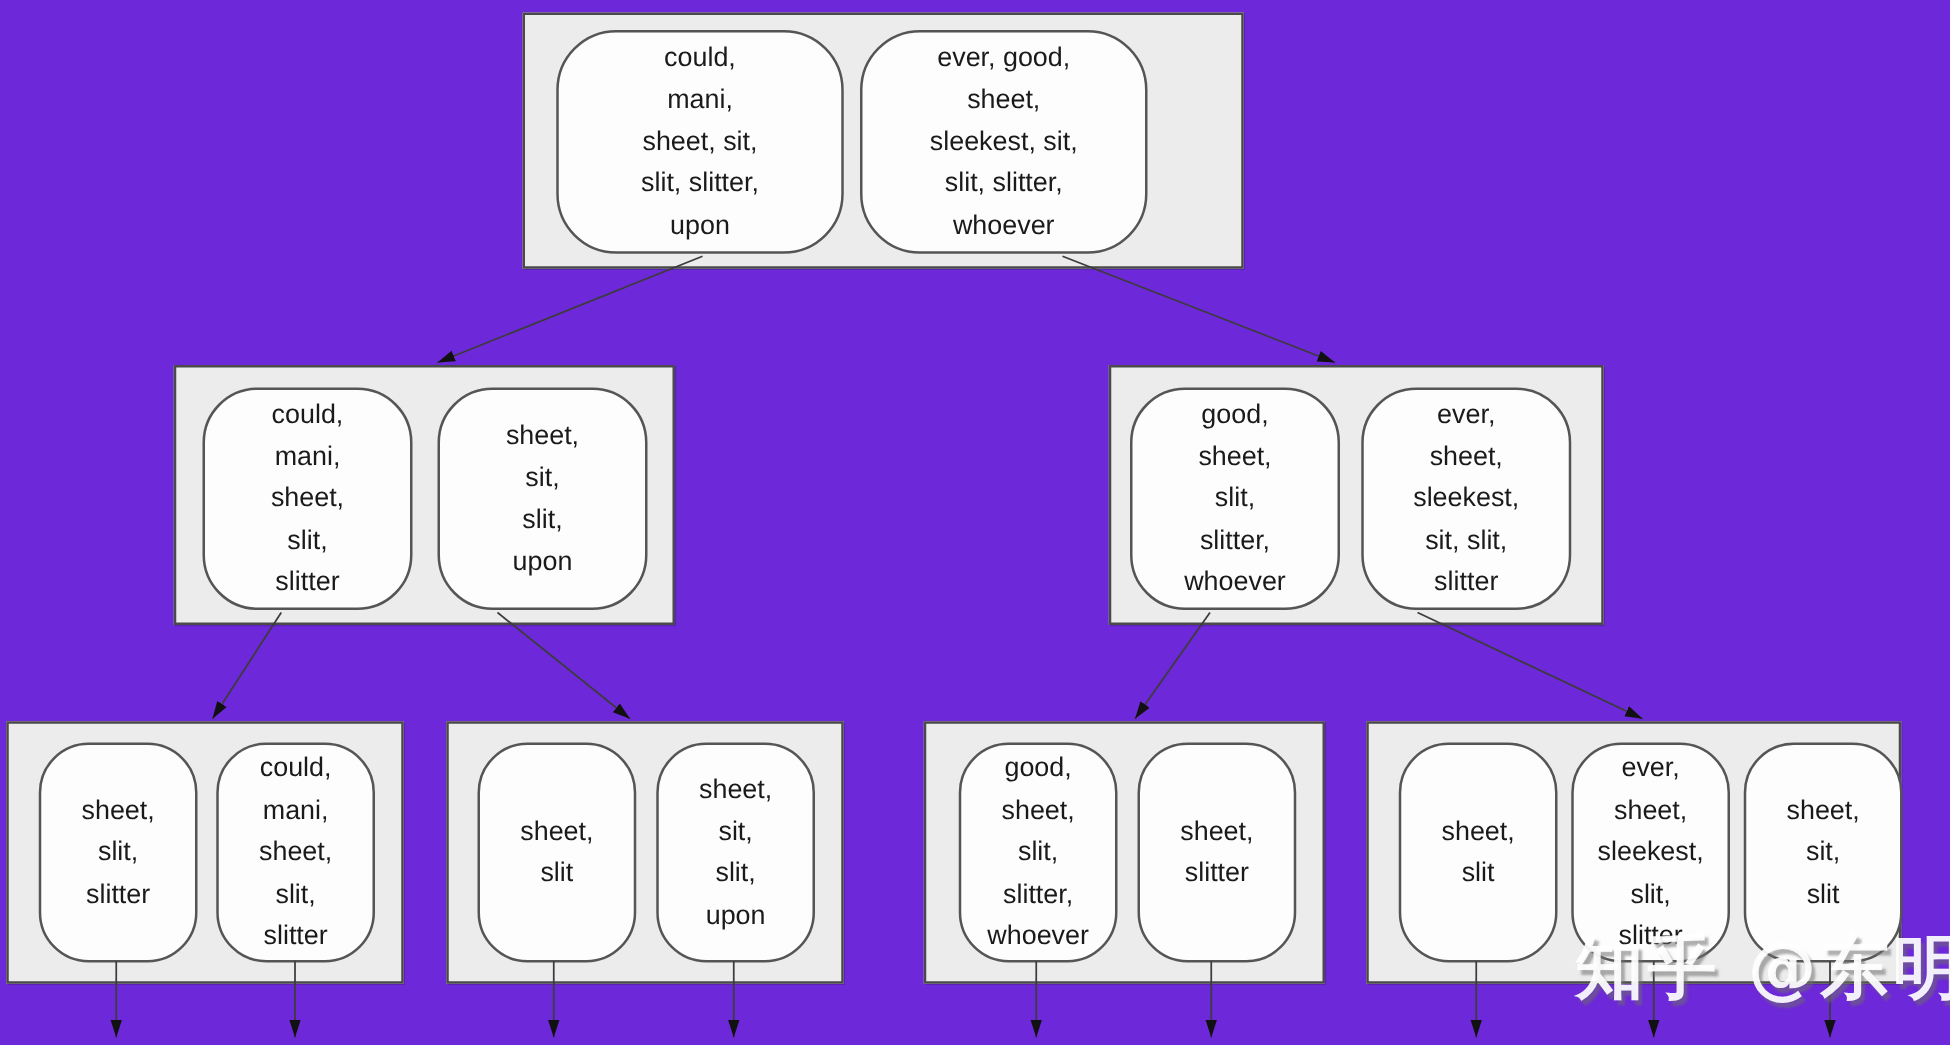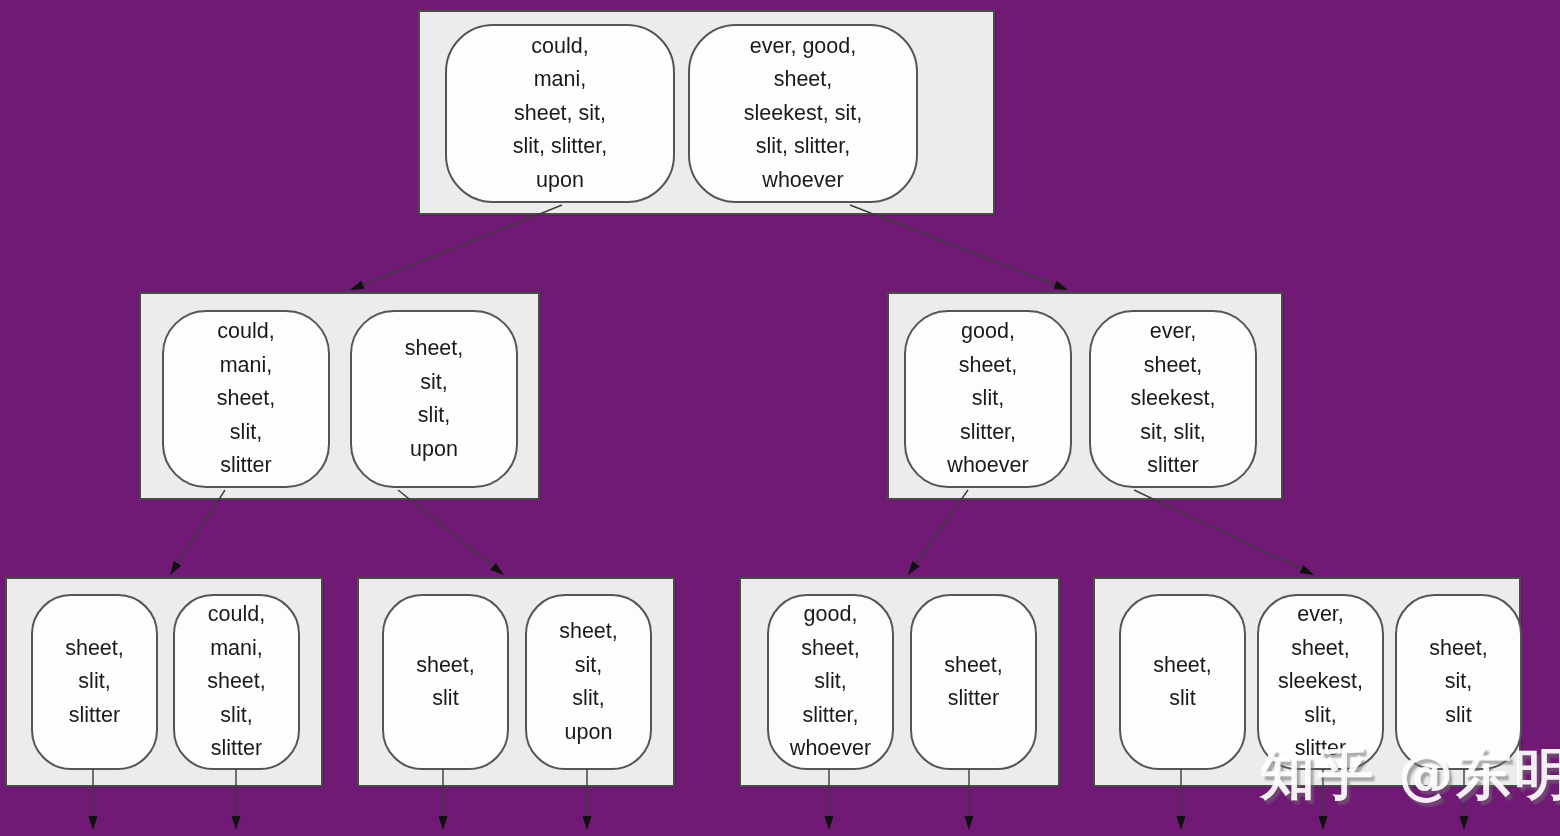--- a/index.html
+++ b/index.html
@@ -5,21 +5,21 @@
   :root{
     --node-fill:#ececec;
     --node-border:#4a4a4a;
     --cell-fill:#fdfdfd;
     --cell-border:#555555;
     --text:#1a1a1a;
     --edge:#3c3c3c;
   }
   html,body{margin:0;padding:0;background:#ffffff;}
   .stage{
-    position:relative;width:1560px;height:836px;background:#701a75;overflow:hidden;
+    position:relative;width:1560px;height:836px;background:#6d28d9;overflow:hidden;
     font-family:"Liberation Sans","DejaVu Sans",sans-serif;
   }
   .node{
     position:absolute;background:var(--node-fill);
     border:2px solid var(--node-border);box-sizing:border-box;
     display:flex;align-items:flex-start;
     box-shadow:1px 1px 0 rgba(0,0,0,0.15);
   }
   .cell{
     background:var(--cell-fill);border:2px solid var(--cell-border);

